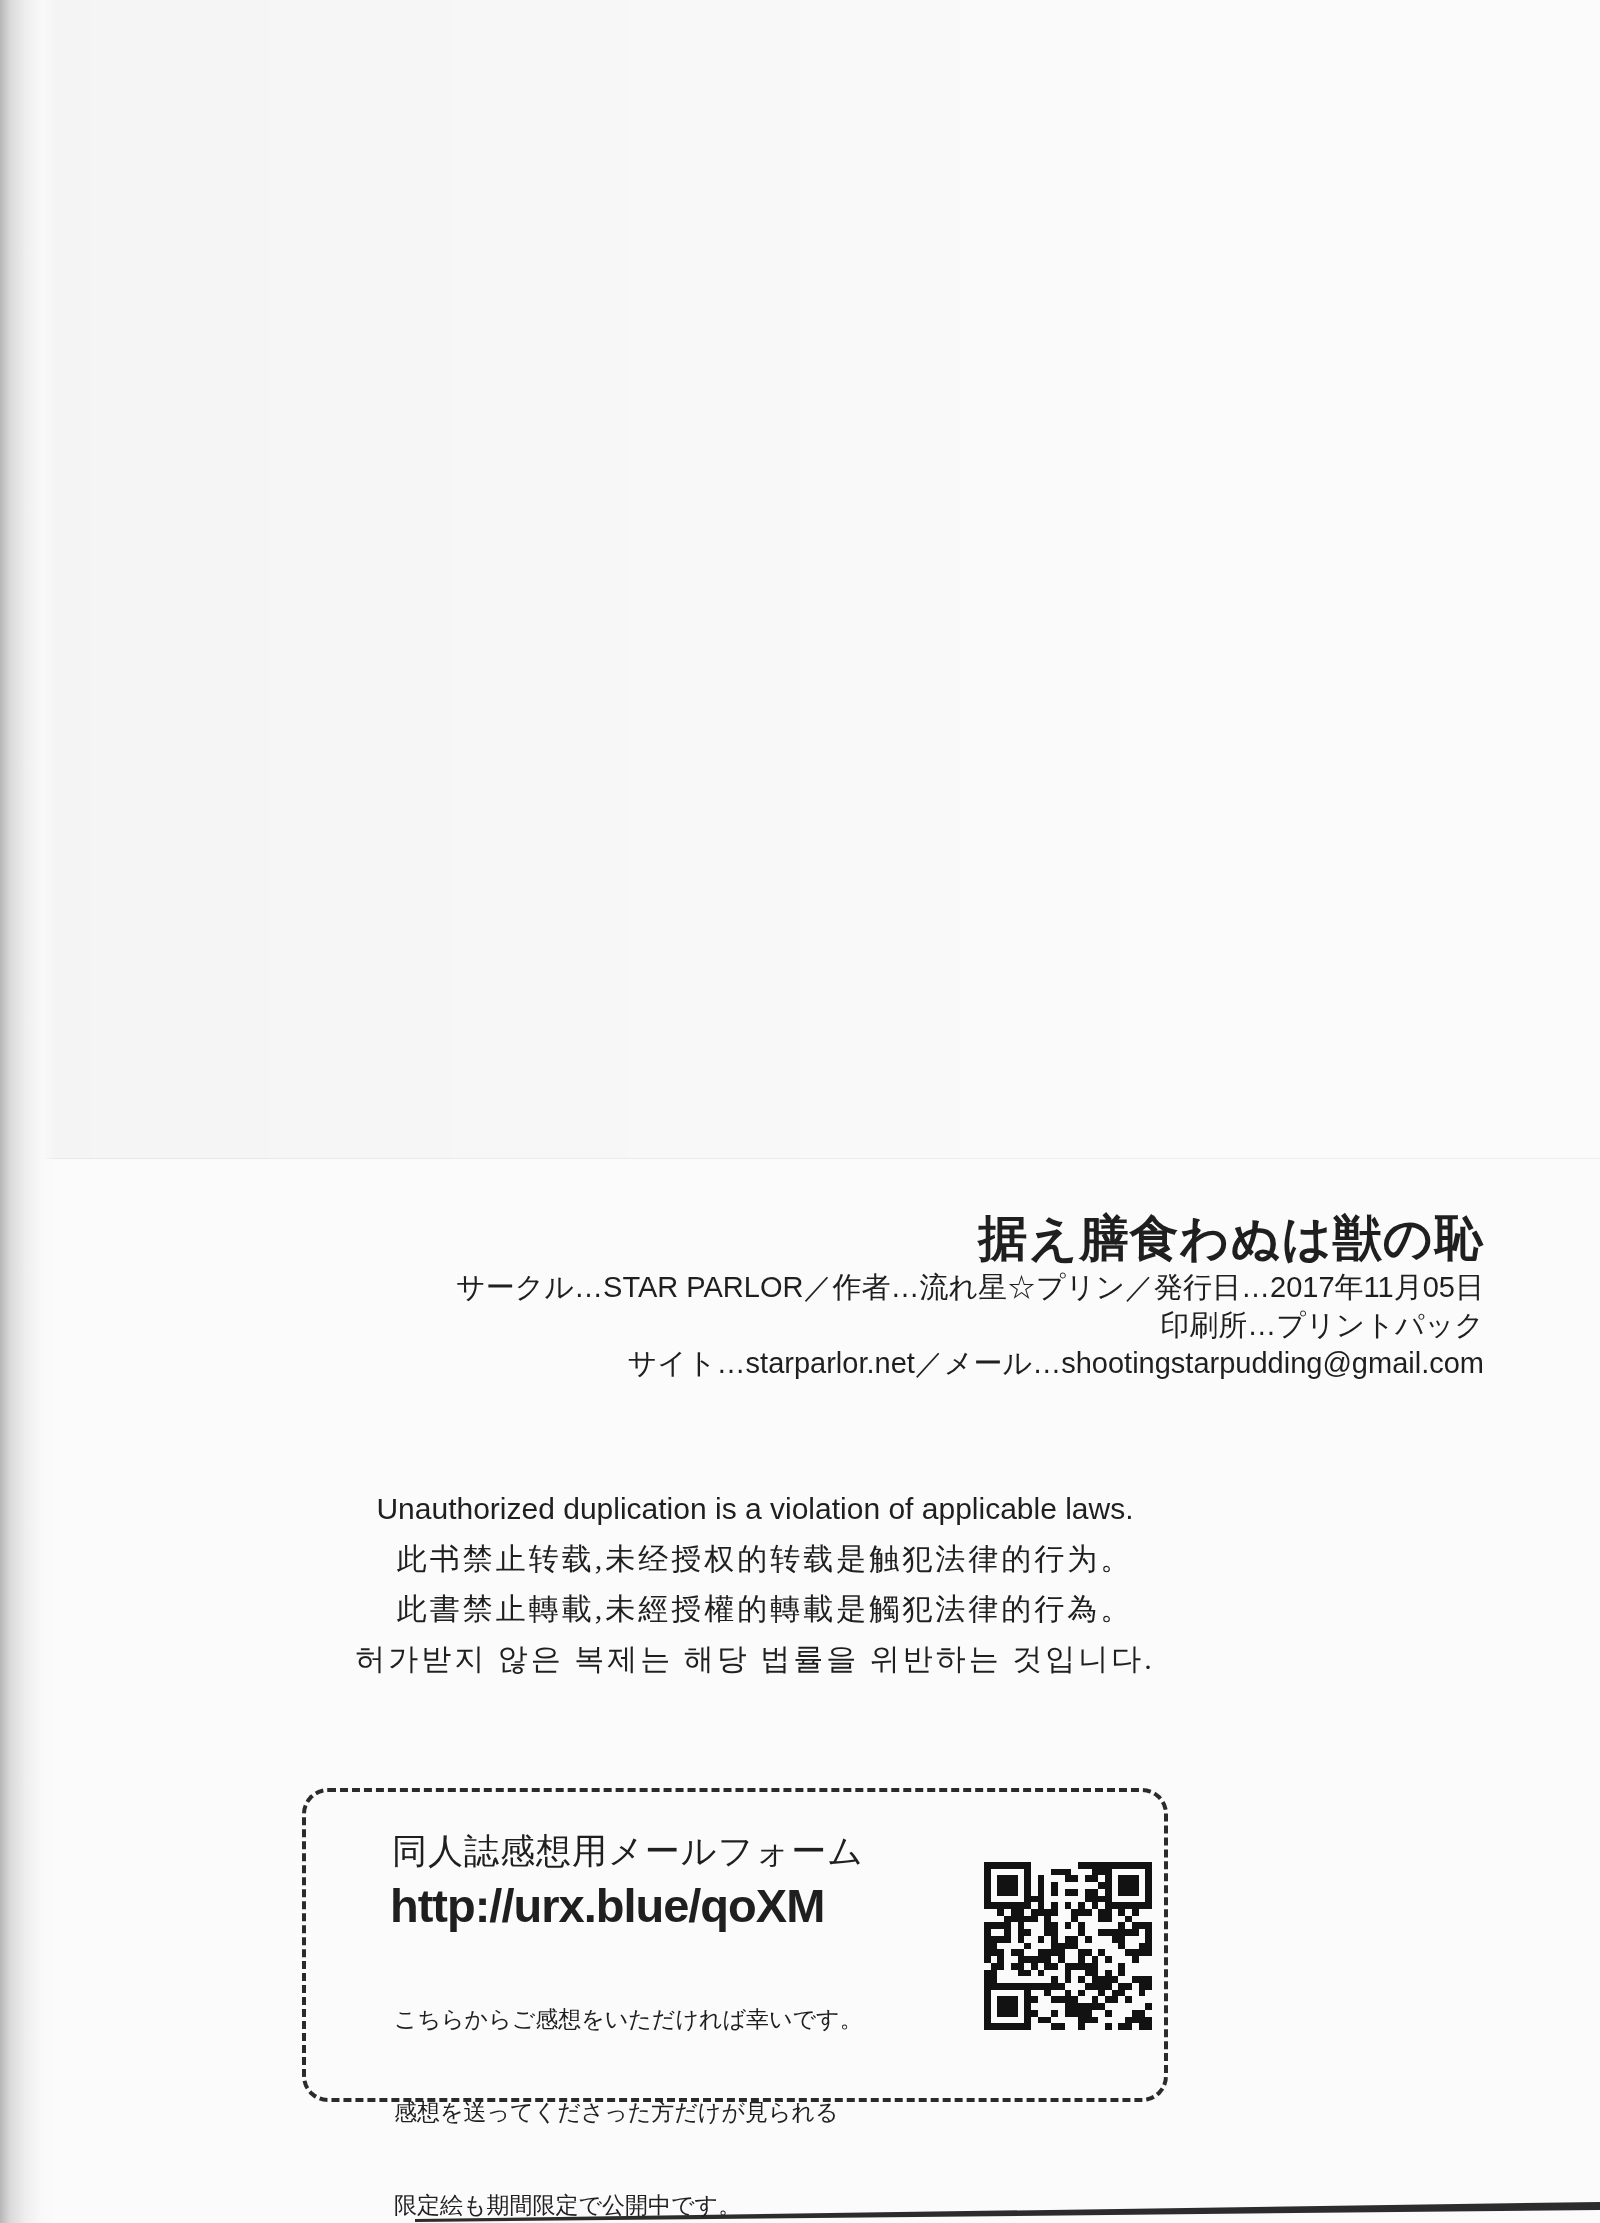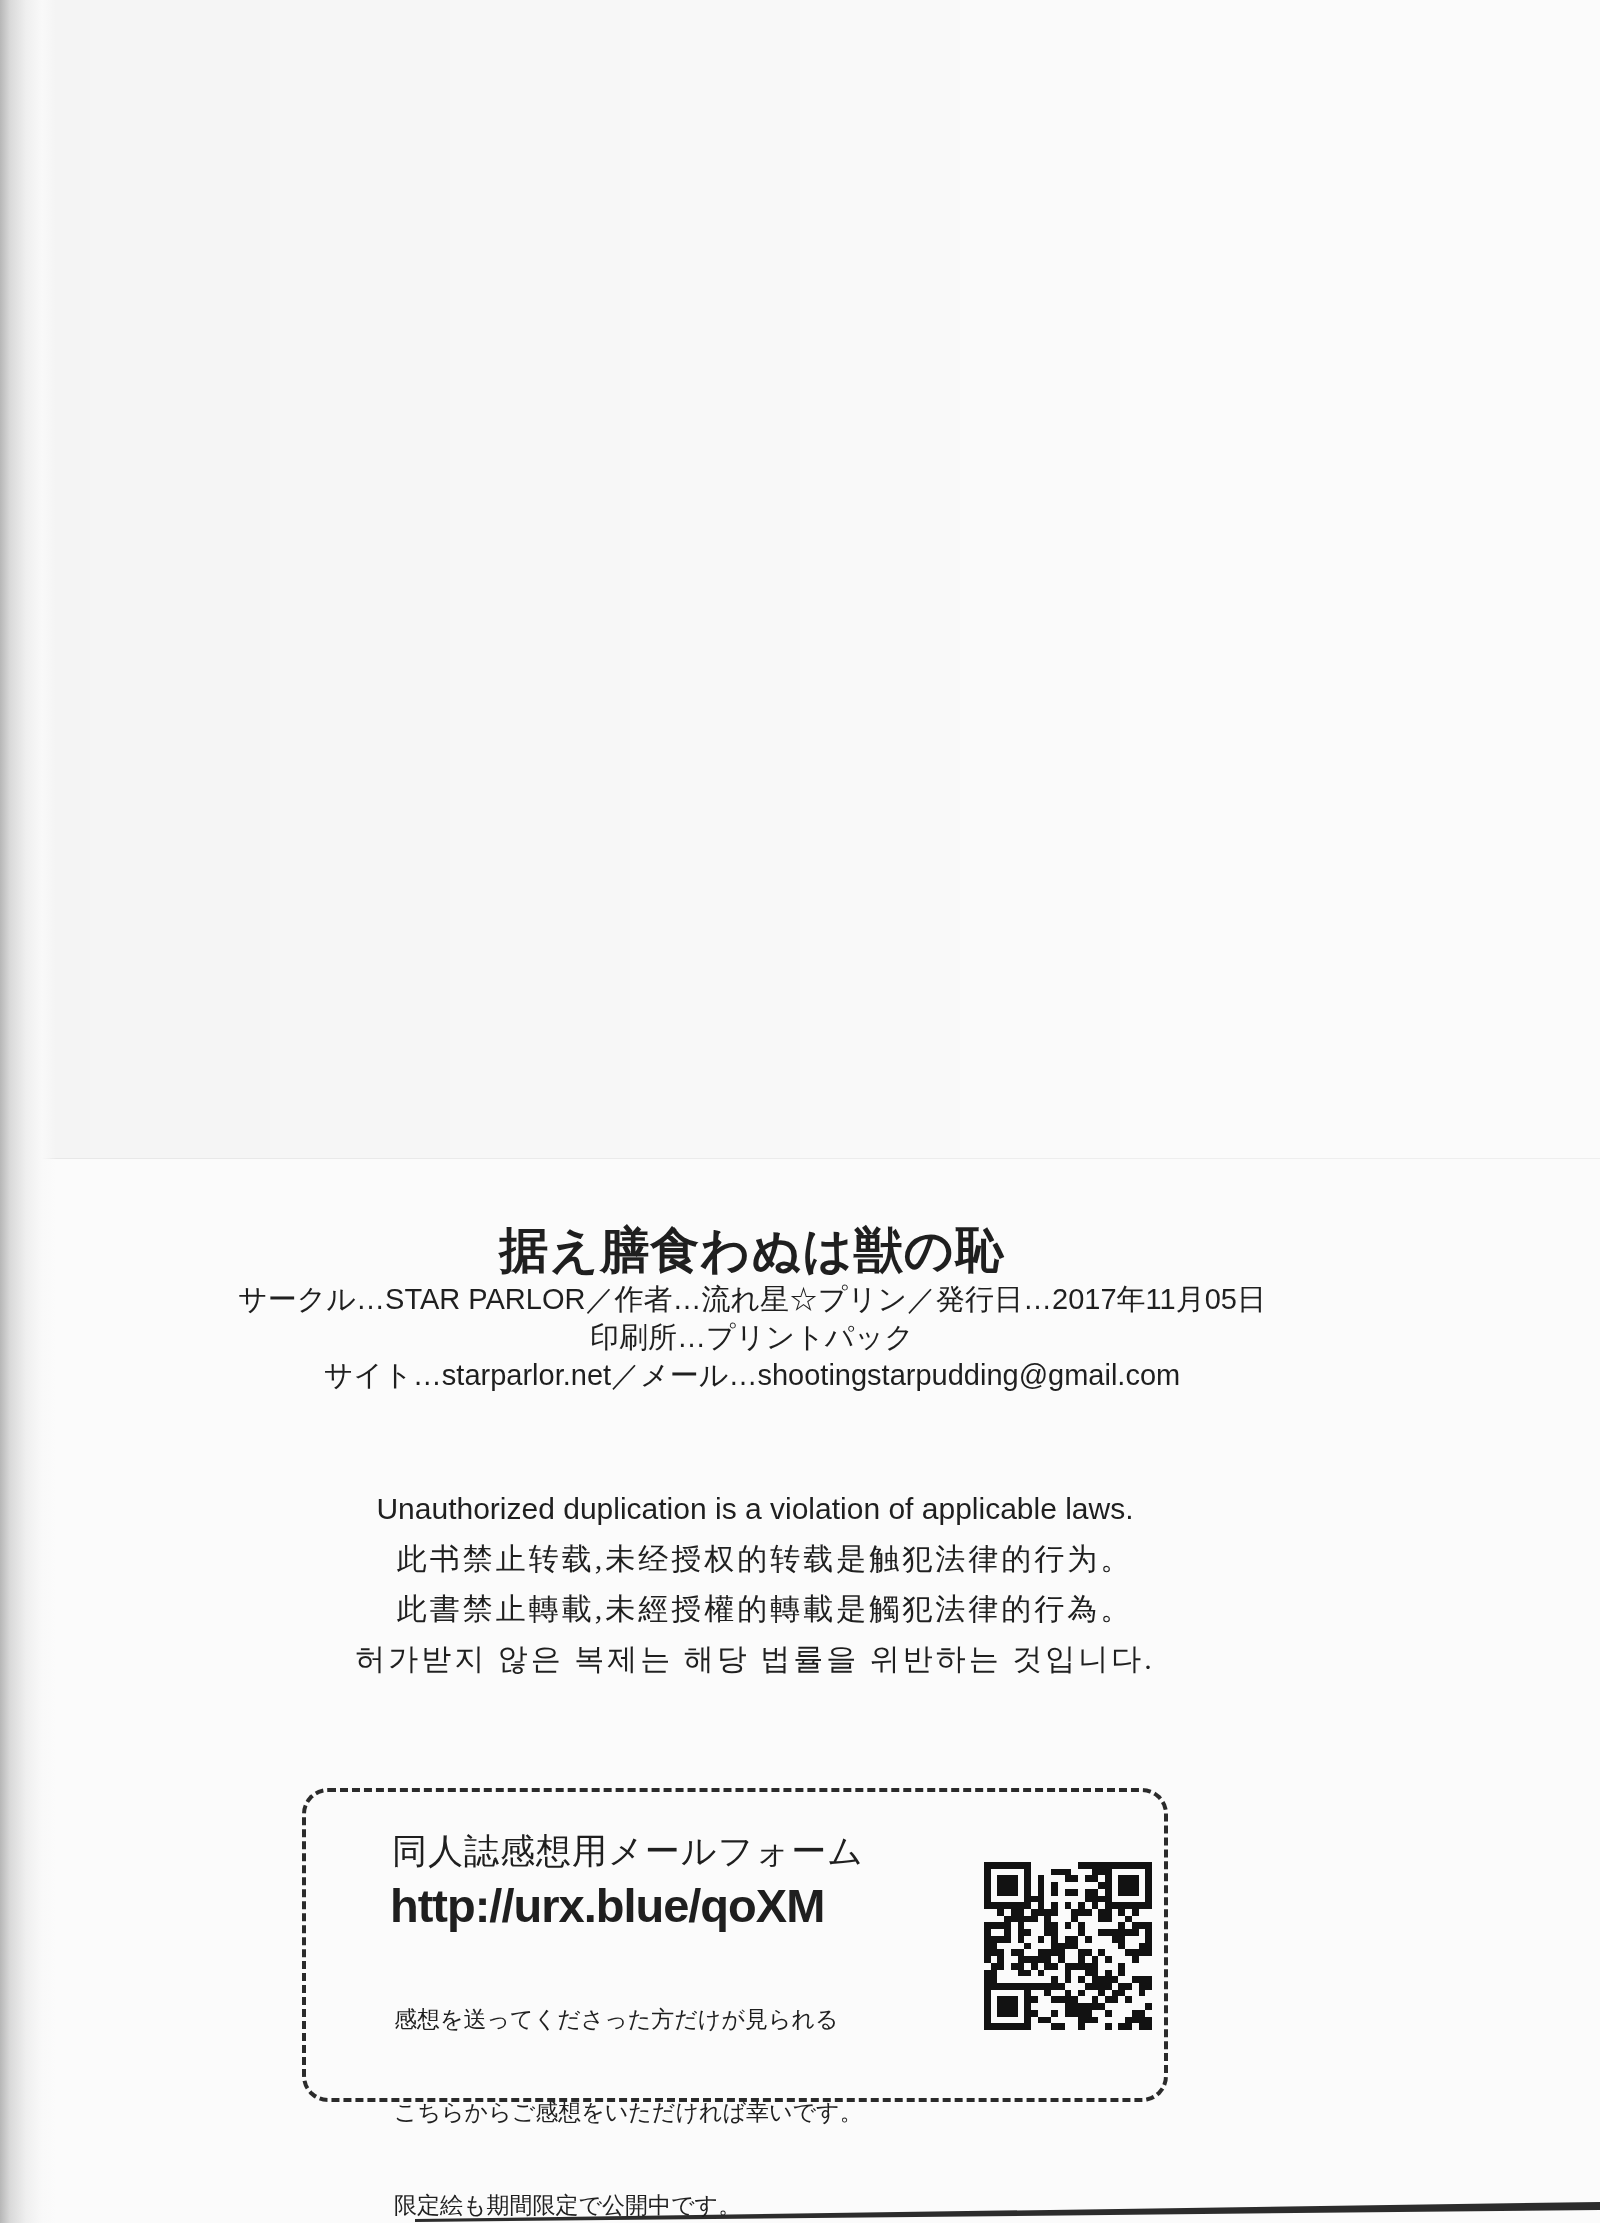--- a/index.html
+++ b/index.html
@@ -34,24 +34,23 @@
   }
   .edge-bottom-svg {
     position: absolute;
     left: 0; bottom: 0;
     width: 1600px; height: 40px;
   }
 
   
   .text-col {
     position: absolute;
-    left: 11px;
+    left: 2px;
     width: 1482px;
-    text-align: center;
-    margin-top: 12px;
+    text-align: right;
   }
 
   .book-title {
     top: 1206px;
     font-size: 49px;
     font-weight: bold;
     letter-spacing: 1px;
   }
   .credit-1 { top: 1268px; font-size: 29px; }
   .credit-2 { top: 1306px; font-size: 29px; }
@@ -142,22 +141,22 @@
     <div class="w-line w-en">Unauthorized duplication is a violation of applicable laws.</div>
     <div class="w-line w-zh-hans">此书禁止转载,未经授权的转载是触犯法律的行为。</div>
     <div class="w-line w-zh-hant">此書禁止轉載,未經授權的轉載是觸犯法律的行為。</div>
     <div class="w-line w-ko">허가받지 않은 복제는 해당 법률을 위반하는 것입니다.</div>
   </div>
 
   <div class="feedback-box">
     <div class="fb-heading">同人誌感想用メールフォーム</div>
     <div class="fb-url">http://urx.blue/qoXM</div>
     <div class="fb-notes">
+      <div>こちらからご感想をいただければ幸いです。</div>
       <div>感想を送ってくださった方だけが見られる</div>
-      <div>こちらからご感想をいただければ幸いです。</div>
       <div>限定絵も期間限定で公開中です。</div>
       
     </div>
     <div class="fb-qr"><svg viewBox="0 0 25 25" shape-rendering="crispEdges">
           <rect x="0" y="0" width="1" height="1"></rect>
           <rect x="1" y="0" width="1" height="1"></rect>
           <rect x="2" y="0" width="1" height="1"></rect>
           <rect x="3" y="0" width="1" height="1"></rect>
           <rect x="4" y="0" width="1" height="1"></rect>
           <rect x="5" y="0" width="1" height="1"></rect>

